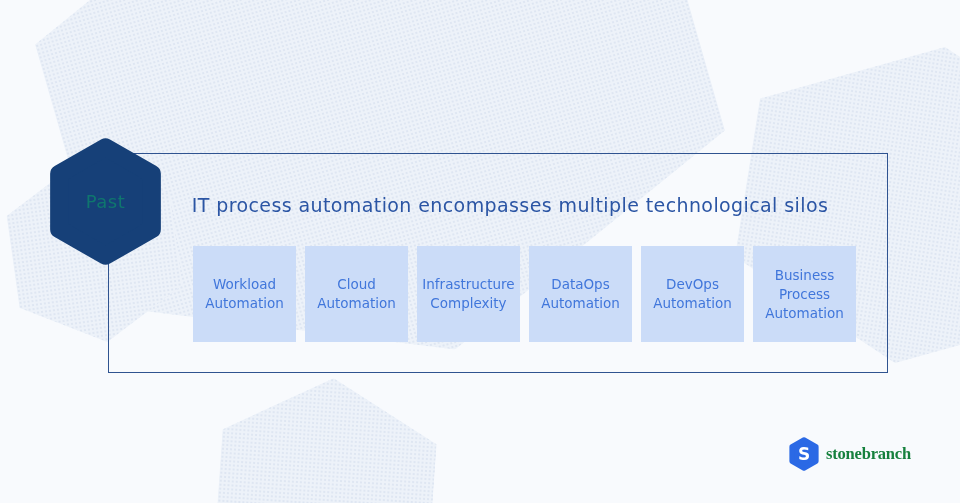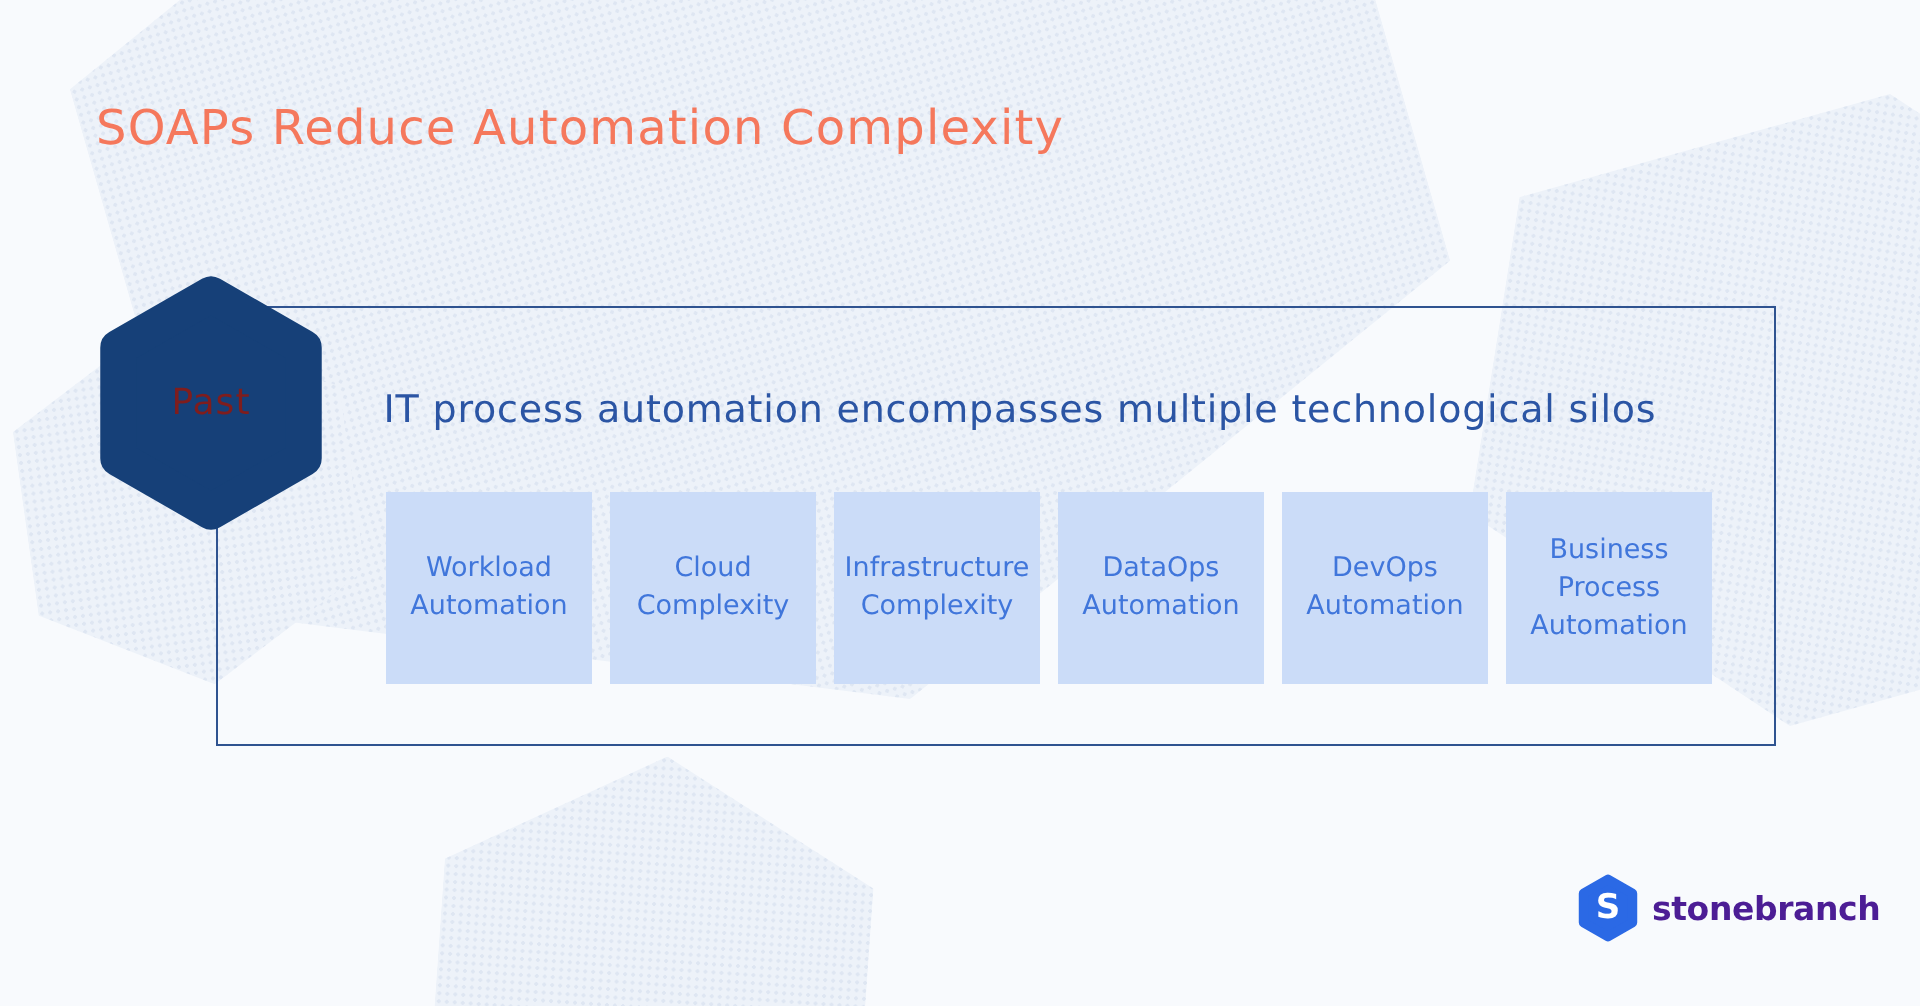--- a/index.html
+++ b/index.html
@@ -95,21 +95,21 @@
     height: 129px;
     z-index: 3;
   }
   .past-hex svg { display: block; width: 100%; height: 100%; }
   .past-label {
     position: absolute;
     inset: 0;
     display: flex;
     align-items: center;
     justify-content: center;
-    color: #7f1d1d;
+    color: #0f766e;
     font-size: 18px;
     font-weight: 500;
     letter-spacing: 0.5px;
   }
 
   
   .logo {
     position: absolute;
     left: 789px;
     top: 437px;
@@ -127,45 +127,45 @@
     align-items: center;
     justify-content: center;
     color: #ffffff;
     font-size: 17px;
     font-weight: bold;
   }
   .logo-text {
     font-size: 16.5px;
     font-weight: bold;
     letter-spacing: -0.2px;
-    color: #4c1d95;
+    color: #15803d;
+    font-family: Liberation Serif, serif;
   }
 </style>
 </head>
 <body>
 
 <div class="slide">
 
   <div class="blob blob-title"></div>
   <div class="blob blob-right"></div>
   <div class="blob blob-bottom"></div>
   <div class="blob blob-past"></div>
 
-  <h1 class="title">SOAPs Reduce Automation Complexity</h1>
 
   <div class="silo-frame">
     <div class="frame-heading">IT process automation encompasses multiple technological silos</div>
     <div class="silo-row">
       <div class="silo">
         <span>Workload
 Automation</span>
       </div>
       <div class="silo">
         <span>Cloud
-Complexity</span>
+Automation</span>
       </div>
       <div class="silo">
         <span>Infrastructure
 Complexity</span>
       </div>
       <div class="silo">
         <span>DataOps
 Automation</span>
       </div>
       <div class="silo">

